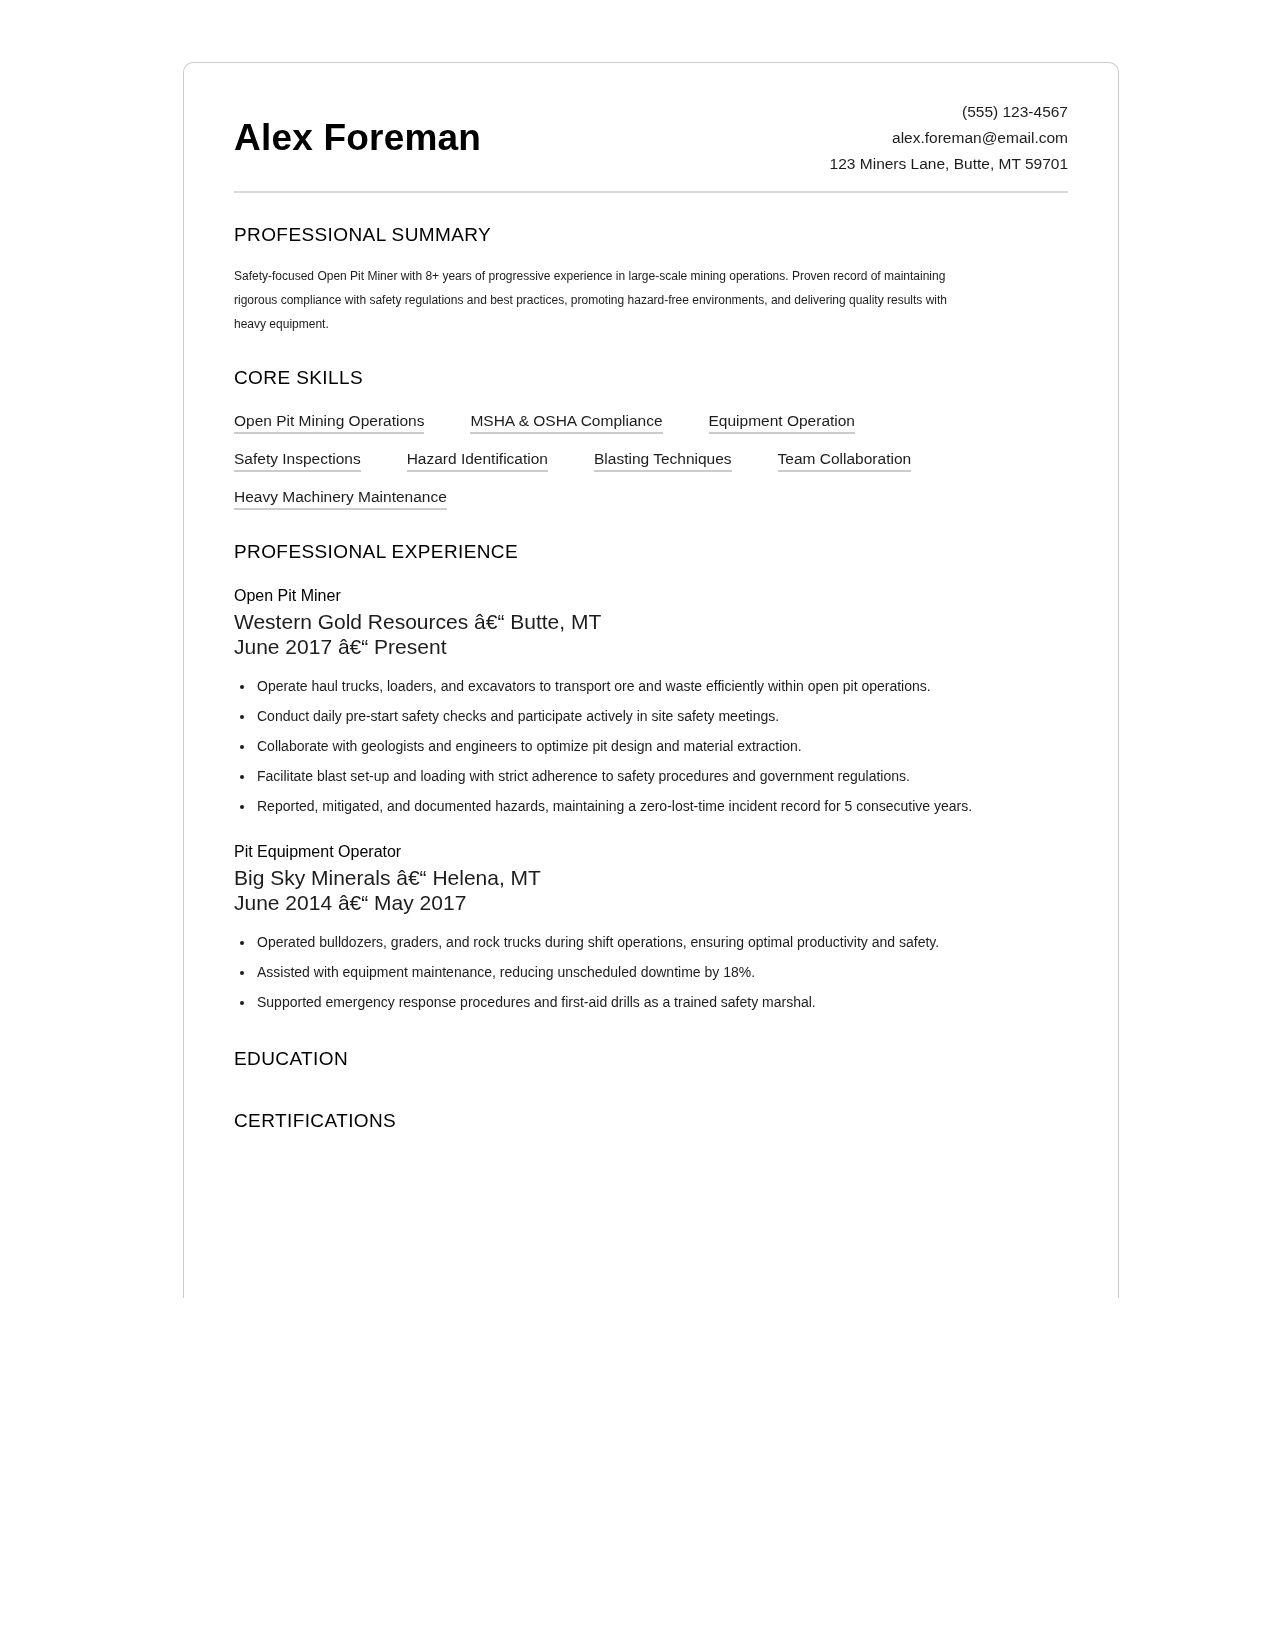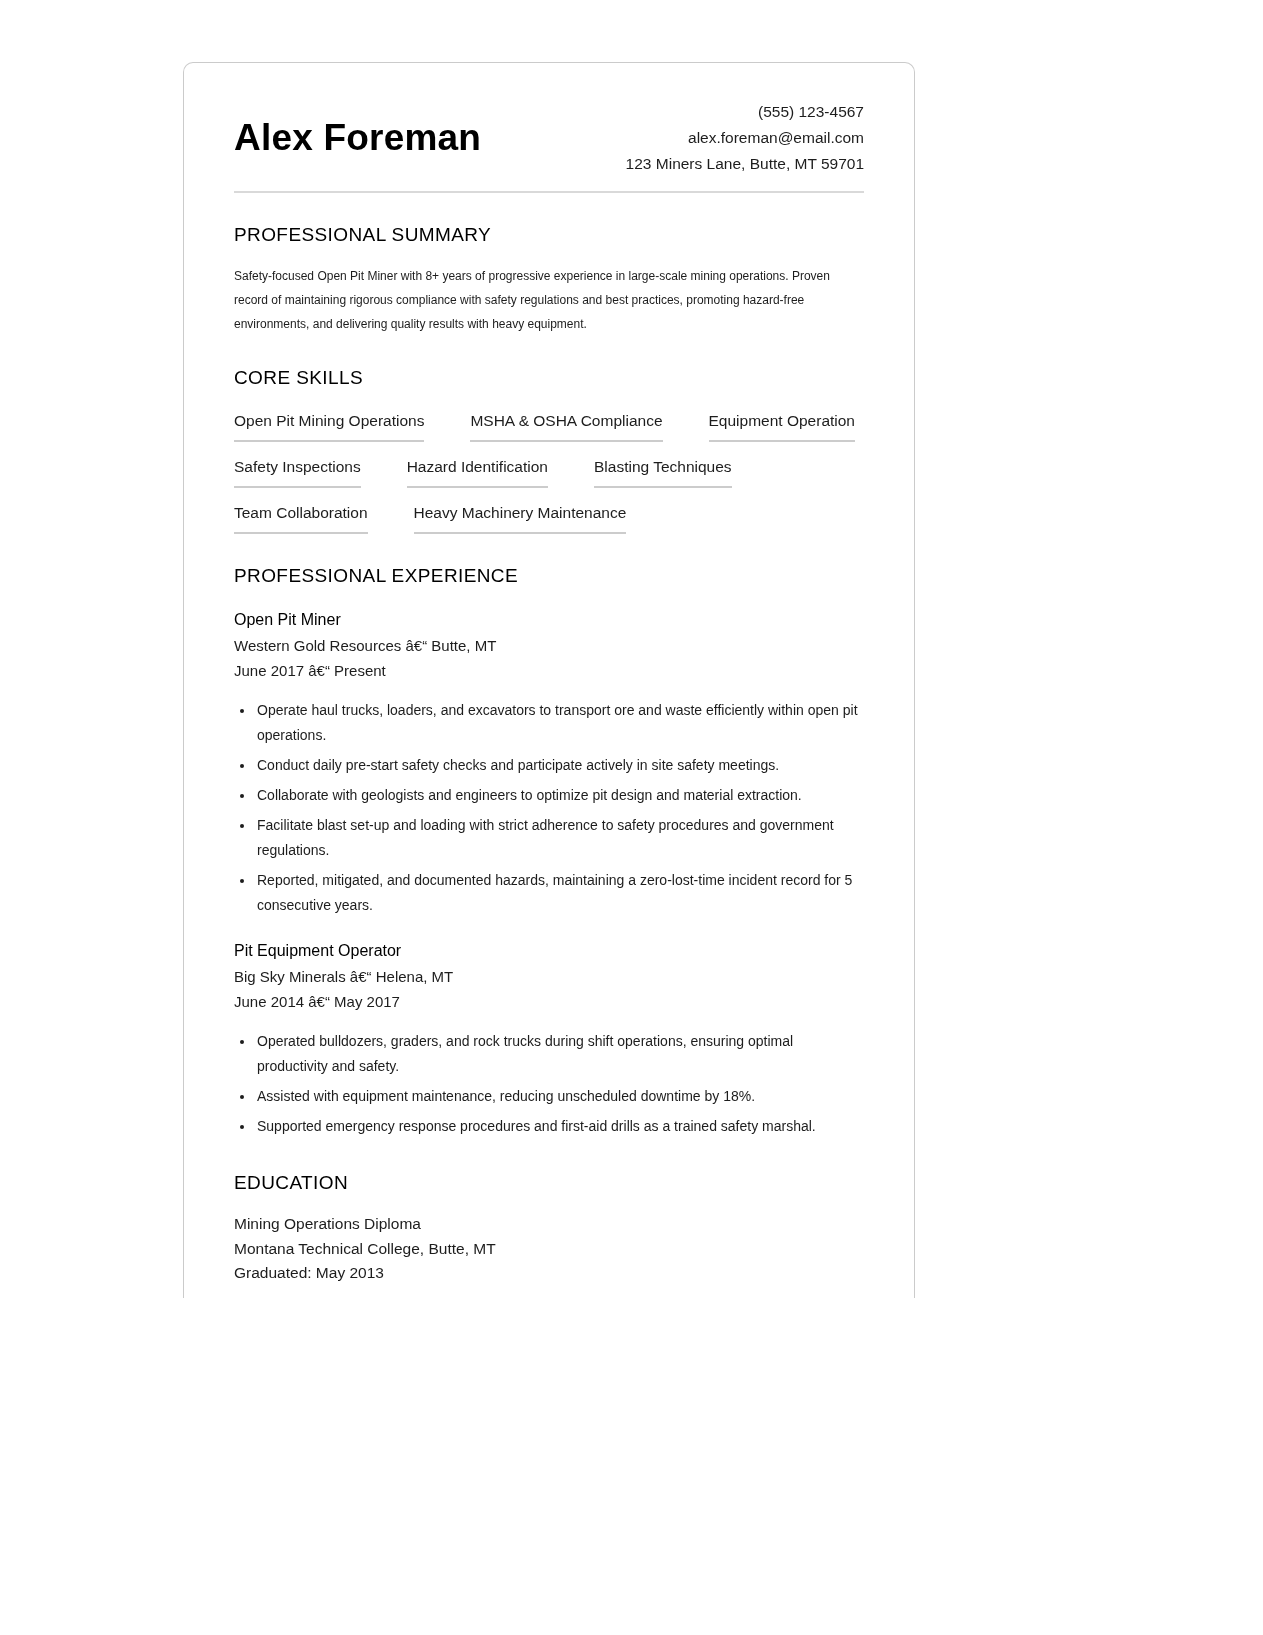--- a/index.html
+++ b/index.html
@@ -11,21 +11,21 @@
     width: 1263px;
     height: 1635px;
     position: relative;
     font-family: "Liberation Sans", sans-serif;
     color: #1d1d1d;
   }
   .resume-card {
     position: absolute;
     left: 183px;
     top: 62px;
-    width: 732px;
+    width: 936px;
     height: 1236px;
     box-sizing: border-box;
     background: #ffffff;
     border: 1px solid #cbcbcb;
     border-bottom: none;
     border-radius: 10px 10px 0 0;
     padding: 36px 50px 0 50px;
     overflow: hidden;
   }
   .resume-header {
@@ -68,31 +68,31 @@
     margin-top: 22px;
     display: flex;
     flex-wrap: wrap;
     column-gap: 46px;
     row-gap: 15px;
     max-width: 700px;
   }
   .skill {
     font-size: 15.5px;
     line-height: 19px;
-    padding-bottom: 10px;
+    padding-bottom: 2px;
     border-bottom: 2px solid #cccccc;
   }
   .job-title {
     margin: 24px 0 0 0;
     font-size: 16px;
     font-weight: normal;
     color: #000000;
   }
   .job-meta {
-    font-size: 15px;
+    font-size: 21px;
     line-height: 25px;
   }
   .job-meta.first {
     margin-top: 4px;
   }
   .job-bullets {
     margin: 15px 0 0 0;
     padding-left: 21px;
     font-size: 14px;
     line-height: 25px;
@@ -171,24 +171,19 @@
       <ul class="job-bullets">
         <li>Operated bulldozers, graders, and rock trucks during shift operations, ensuring optimal productivity and safety.</li>
         <li>Assisted with equipment maintenance, reducing unscheduled downtime by 18%.</li>
         <li>Supported emergency response procedures and first-aid drills as a trained safety marshal.</li>
       </ul>
     </div>
   </section>
 
   <section class="section-education">
     <h2 class="section-heading">EDUCATION</h2>
-    <div class="edu-lines">
-      <div>Mining Operations Diploma</div>
-      <div>Montana Technical College, Butte, MT</div>
-      <div>Graduated: May 2013</div>
-    </div>
   </section>
 
   <section class="section-certifications">
     <h2 class="section-heading">CERTIFICATIONS</h2>
   </section>
 
 </div>
 
 </body></html>

